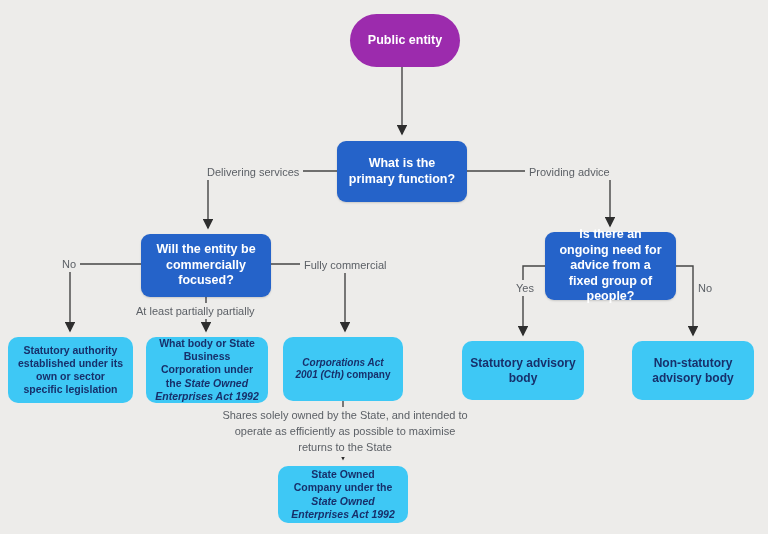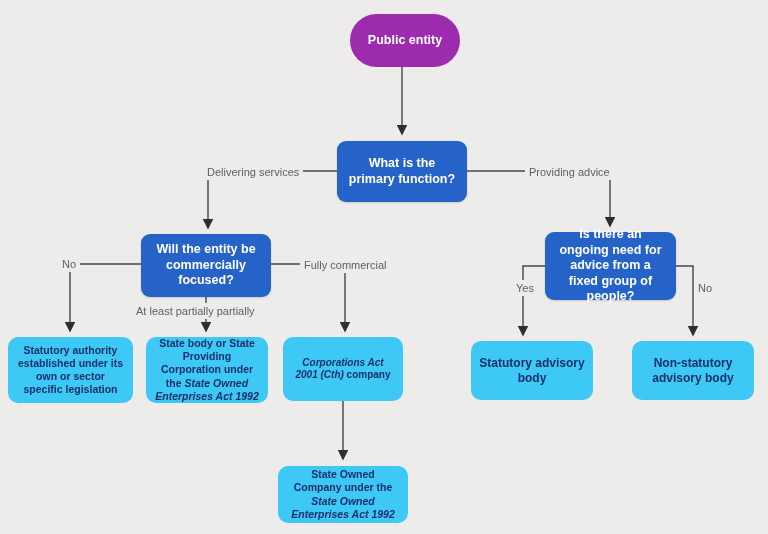--- a/index.html
+++ b/index.html
@@ -63,40 +63,41 @@
     </g>
   </svg>
 
   <div class="edge-label" style="left:203px;top:164px;">Delivering services</div>
   <div class="edge-label" style="left:525px;top:164px;">Providing advice</div>
   <div class="edge-label" style="left:58px;top:256px;">No</div>
   <div class="edge-label" style="left:132px;top:303px;">At least partially partially</div>
   <div class="edge-label" style="left:300px;top:257px;text-align:right;">Fully commercial</div>
   <div class="edge-label" style="left:512px;top:280px;">Yes</div>
   <div class="edge-label" style="left:694px;top:280px;">No</div>
+  <div class="edge-note" style="left:218px;top:407px;width:250px;">Shares solely owned by the State, and intended to operate as efficiently as possible to maximise returns to the State</div>
 
   <div class="node node-purple" style="left:350px;top:14px;width:110px;height:53px;">Public entity</div>
 
   <div class="node node-blue" style="left:337px;top:141px;width:130px;height:61px;">What is the primary function?</div>
 
   <div class="node node-blue" style="left:141px;top:234px;width:130px;height:63px;">Will the entity be commercially focused?</div>
 
   <div class="node node-blue" style="left:545px;top:232px;width:131px;height:68px;">Is there an ongoing need for advice from a fixed group of people?</div>
 
   <div class="node node-cyan" style="left:8px;top:337px;width:125px;height:66px;">Statutory authority established under its own or sector specific legislation</div>
 
   <div class="node node-cyan" style="left:146px;top:337px;width:122px;height:66px;">
-    <span><span>State body or State Providing Corporation under the </span><span class="it">State Owned Enterprises Act 1992</span></span>
+    <span><span>What body or State Business Corporation under the </span><span class="it">State Owned Enterprises Act 1992</span></span>
   </div>
 
   <div class="node node-cyan" style="left:283px;top:337px;width:120px;height:64px;font-size:10px;">
     <span><span class="it">Corporations Act 2001 (Cth)</span><span> company</span></span>
   </div>
 
-  <div class="node node-cyan" style="left:462px;top:341px;width:122px;height:59px;font-size:12px;margin-left:9px;">Statutory advisory body</div>
+  <div class="node node-cyan" style="left:462px;top:341px;width:122px;height:59px;font-size:12px;">Statutory advisory body</div>
 
   <div class="node node-cyan" style="left:632px;top:341px;width:122px;height:59px;font-size:12px;">Non-statutory advisory body</div>
 
   <div class="node node-cyan" style="left:278px;top:466px;width:130px;height:57px;">
     <span><span>State Owned Company under the </span><span class="it">State Owned Enterprises Act 1992</span></span>
   </div>
 
 </div>
 
 </body></html>

